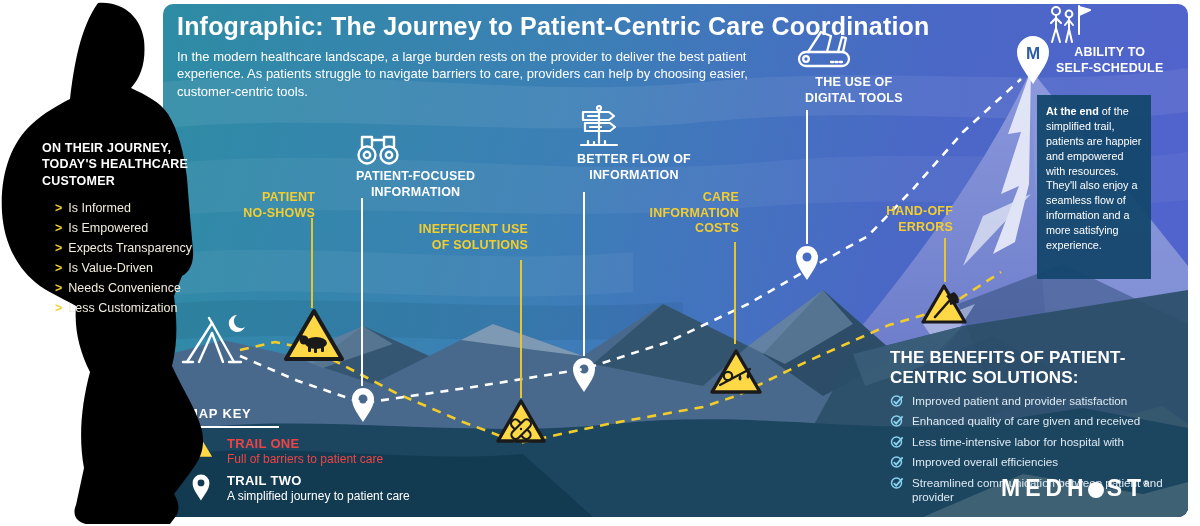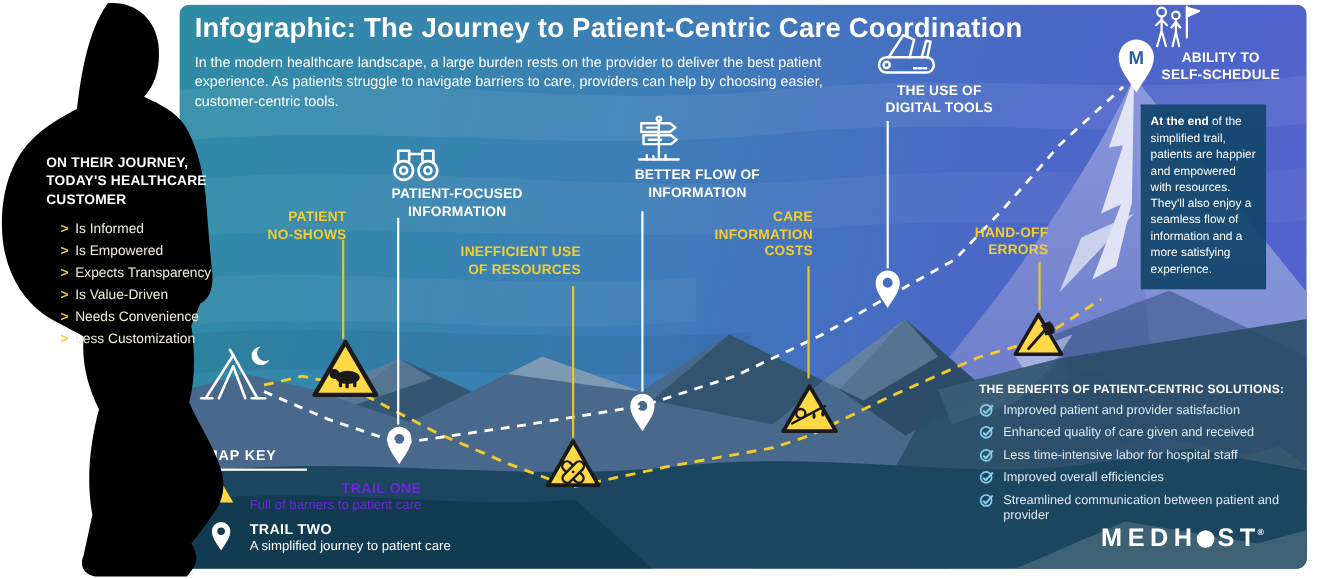--- a/index.html
+++ b/index.html
@@ -23,40 +23,40 @@
   .lbl-yellow { color:#F3CE2E; text-align:right; }
   .lbl-white  { color:#fff;text-align:center; }
 
   
   .line { position:absolute; width:2px; }
   .line.y { background:#E8C52C; }
   .line.w { background:#fff; }
 
   
   .end-note { position:absolute; left:874px; top:91px; width:114px; background:rgba(20,71,109,0.95);
-              color:#fff; font-size:10.8px; line-height:1.38; padding:9px 8px 10px 9px; }
+              color:#fff; font-size:10.8px; line-height:1.38; padding:9px 8px 26px 9px; }
   .end-note b { font-weight:bold; }
 
   
   .benefits { position:absolute; left:727px; top:344px; width:300px; color:#fff; }
-  .benefits h3 { font-size:11px; font-weight:bold; letter-spacing:0.2px; }
+  .benefits h3 { font-size:17px; font-weight:bold; letter-spacing:0.2px; }
   .benefits ul { list-style:none; margin-top:4px; }
   .benefits li { display:flex; gap:7px; align-items:flex-start; margin-top:6px;
                  font-size:11.6px; color:#DEEAF2; line-height:1.25; }
   .benefits li svg { flex:0 0 auto; margin-top:0; }
 
   
   .map-key { position:absolute; left:24px; top:402px; color:#fff; }
   .map-key h3 { font-size:13px; font-weight:bold; letter-spacing:0.8px; }
   .map-key .rule { width:92px; height:2px; background:#fff; margin-top:5px; margin-bottom:8px; }
   .key-row { display:flex; gap:12px; align-items:flex-start; margin-top:7px; }
   .key-row .ic { width:28px; display:flex; justify-content:center; flex:0 0 auto; }
   .key-name { font-size:13px; font-weight:bold; letter-spacing:0.3px; }
   .key-desc { font-size:12px; margin-top:1px; }
-  .key-one .key-name, .key-one .key-desc { color:#6d28d9;text-align:right; }
+  .key-one .key-name, .key-one .key-desc { color:#ef4444; }
   .key-two .key-name, .key-two .key-desc { color:#fff; }
 
   
   .logo { position:absolute; left:838px; top:471px; color:#fff; font-size:23px; font-weight:bold;
           letter-spacing:5px; display:flex; align-items:center; }
   .logo .o-dot { display:inline-block; width:16px; height:16px; background:#fff; border-radius:50%;
                  margin:2px 3px 0 -1px; }
   .logo sup { font-size:8px; margin-left:-3px; margin-top:-10px; letter-spacing:0; }
 
   
@@ -134,21 +134,21 @@
     <div class="line w" style="left:420px; top:188px; height:164px;"></div>
     <div class="line y" style="left:571px; top:238px; height:102px;"></div>
     <div class="line w" style="left:643px; top:106px; height:134px;"></div>
     <div class="line y" style="left:781px; top:234px; height:44px;"></div>
 
     <div class="trail-label lbl-yellow" style="right:873px; top:186px;">PATIENT
 NO-SHOWS</div>
     <div class="trail-label lbl-white" style="left:193px; top:165px;">PATIENT-FOCUSED
 INFORMATION</div>
     <div class="trail-label lbl-yellow" style="right:660px; top:218px;">INEFFICIENT USE
-OF RESOURCES</div>
+OF SOLUTIONS</div>
     <div class="trail-label lbl-white" style="left:414px; top:148px;">BETTER FLOW OF
 INFORMATION</div>
     <div class="trail-label lbl-yellow" style="right:449px; top:186px;">CARE
 INFORMATION
 COSTS</div>
     <div class="trail-label lbl-white" style="left:642px; top:71px;">THE USE OF
 DIGITAL TOOLS</div>
     <div class="trail-label lbl-yellow" style="right:235px; top:200px;">HAND-OFF
 ERRORS</div>
     <div class="trail-label lbl-white" style="left:893px; top:41px;">ABILITY TO
@@ -283,21 +283,21 @@
               <circle cx="6.5" cy="7" r="5" fill="none" stroke="#87D2EE" stroke-width="1.5"></circle>
               <path d="M3.8,7.2 L6.2,9.6 L12.6,2.4" fill="none" stroke="#87D2EE" stroke-width="1.8"></path>
             </svg>
             <span>Enhanced quality of care given and received</span>
           </li>
         <li>
             <svg width="15" height="13" viewBox="0 0 15 13">
               <circle cx="6.5" cy="7" r="5" fill="none" stroke="#87D2EE" stroke-width="1.5"></circle>
               <path d="M3.8,7.2 L6.2,9.6 L12.6,2.4" fill="none" stroke="#87D2EE" stroke-width="1.8"></path>
             </svg>
-            <span>Less time-intensive labor for hospital staff</span>
+            <span>Less time-intensive labor for hospital with</span>
           </li>
         <li>
             <svg width="15" height="13" viewBox="0 0 15 13">
               <circle cx="6.5" cy="7" r="5" fill="none" stroke="#87D2EE" stroke-width="1.5"></circle>
               <path d="M3.8,7.2 L6.2,9.6 L12.6,2.4" fill="none" stroke="#87D2EE" stroke-width="1.8"></path>
             </svg>
             <span>Improved overall efficiencies</span>
           </li>
         <li>
             <svg width="15" height="13" viewBox="0 0 15 13">

